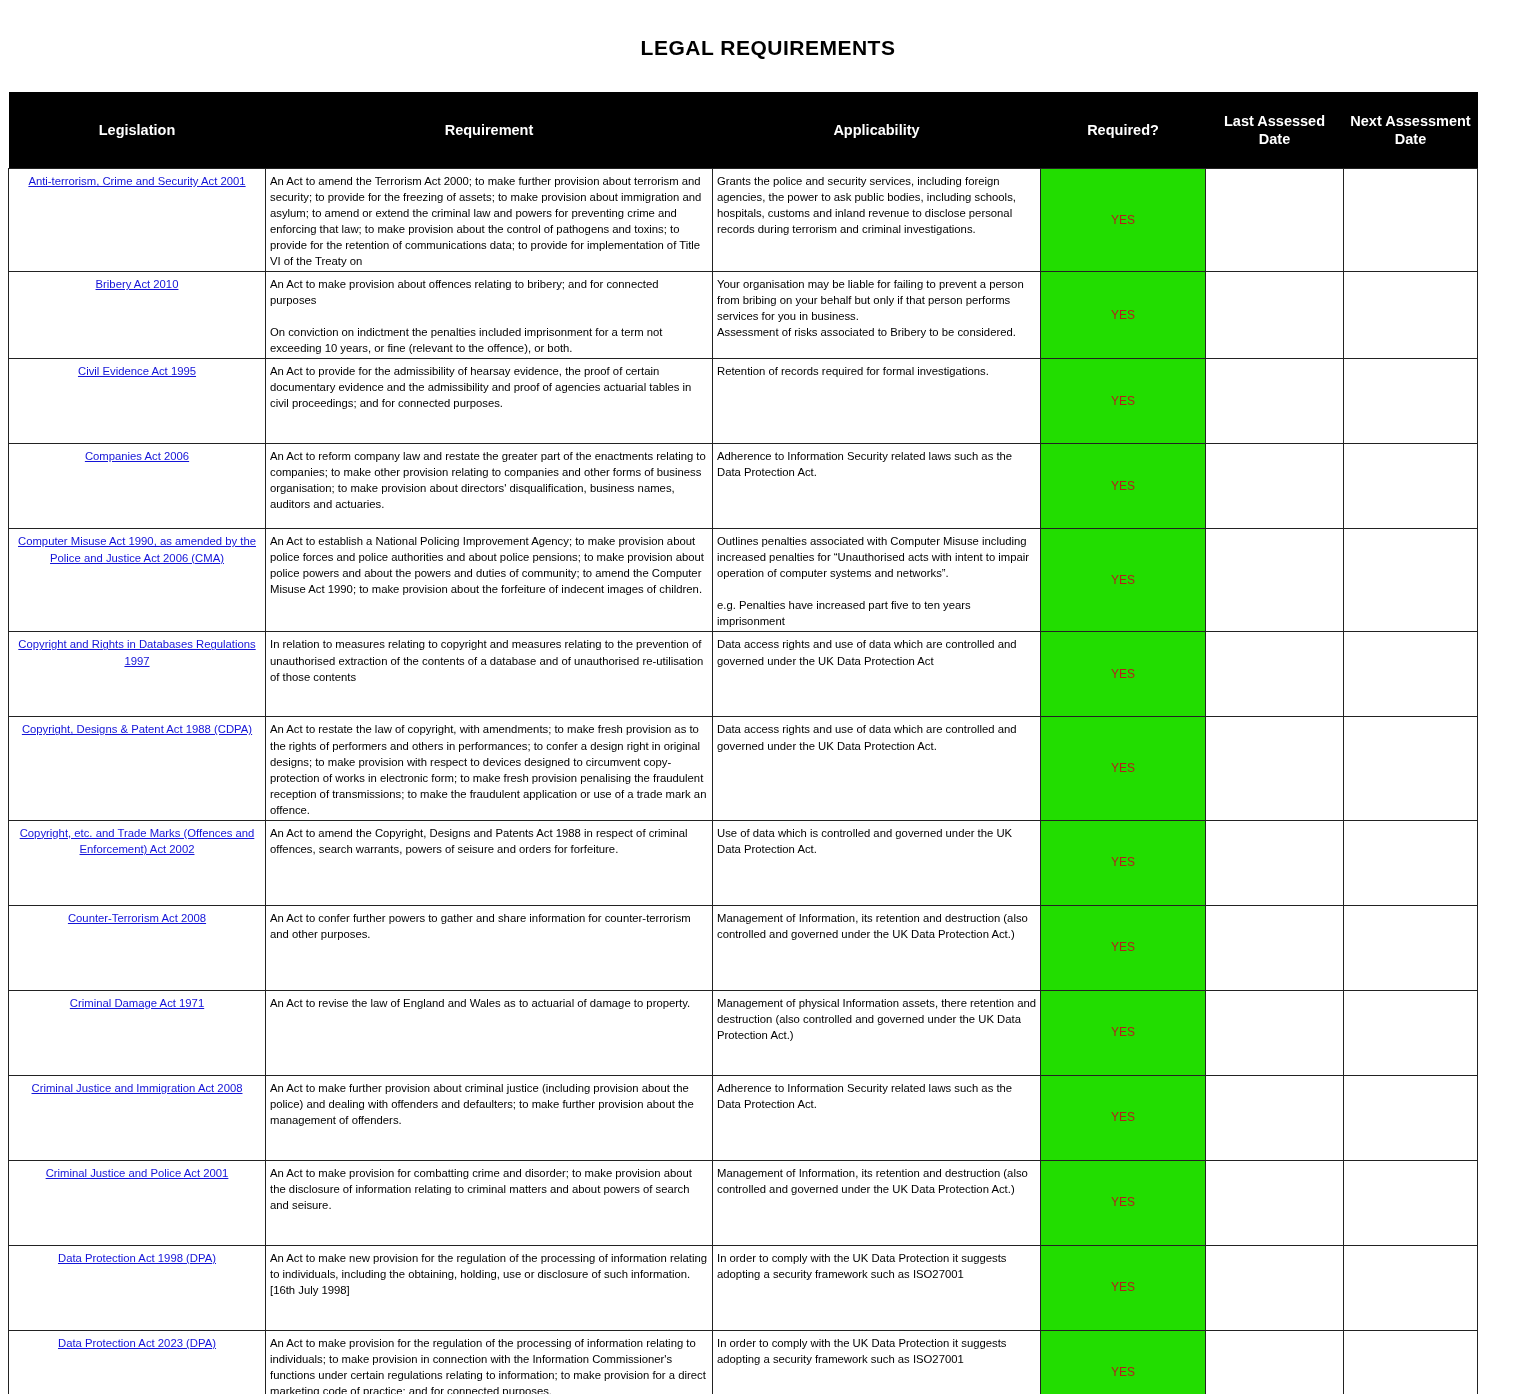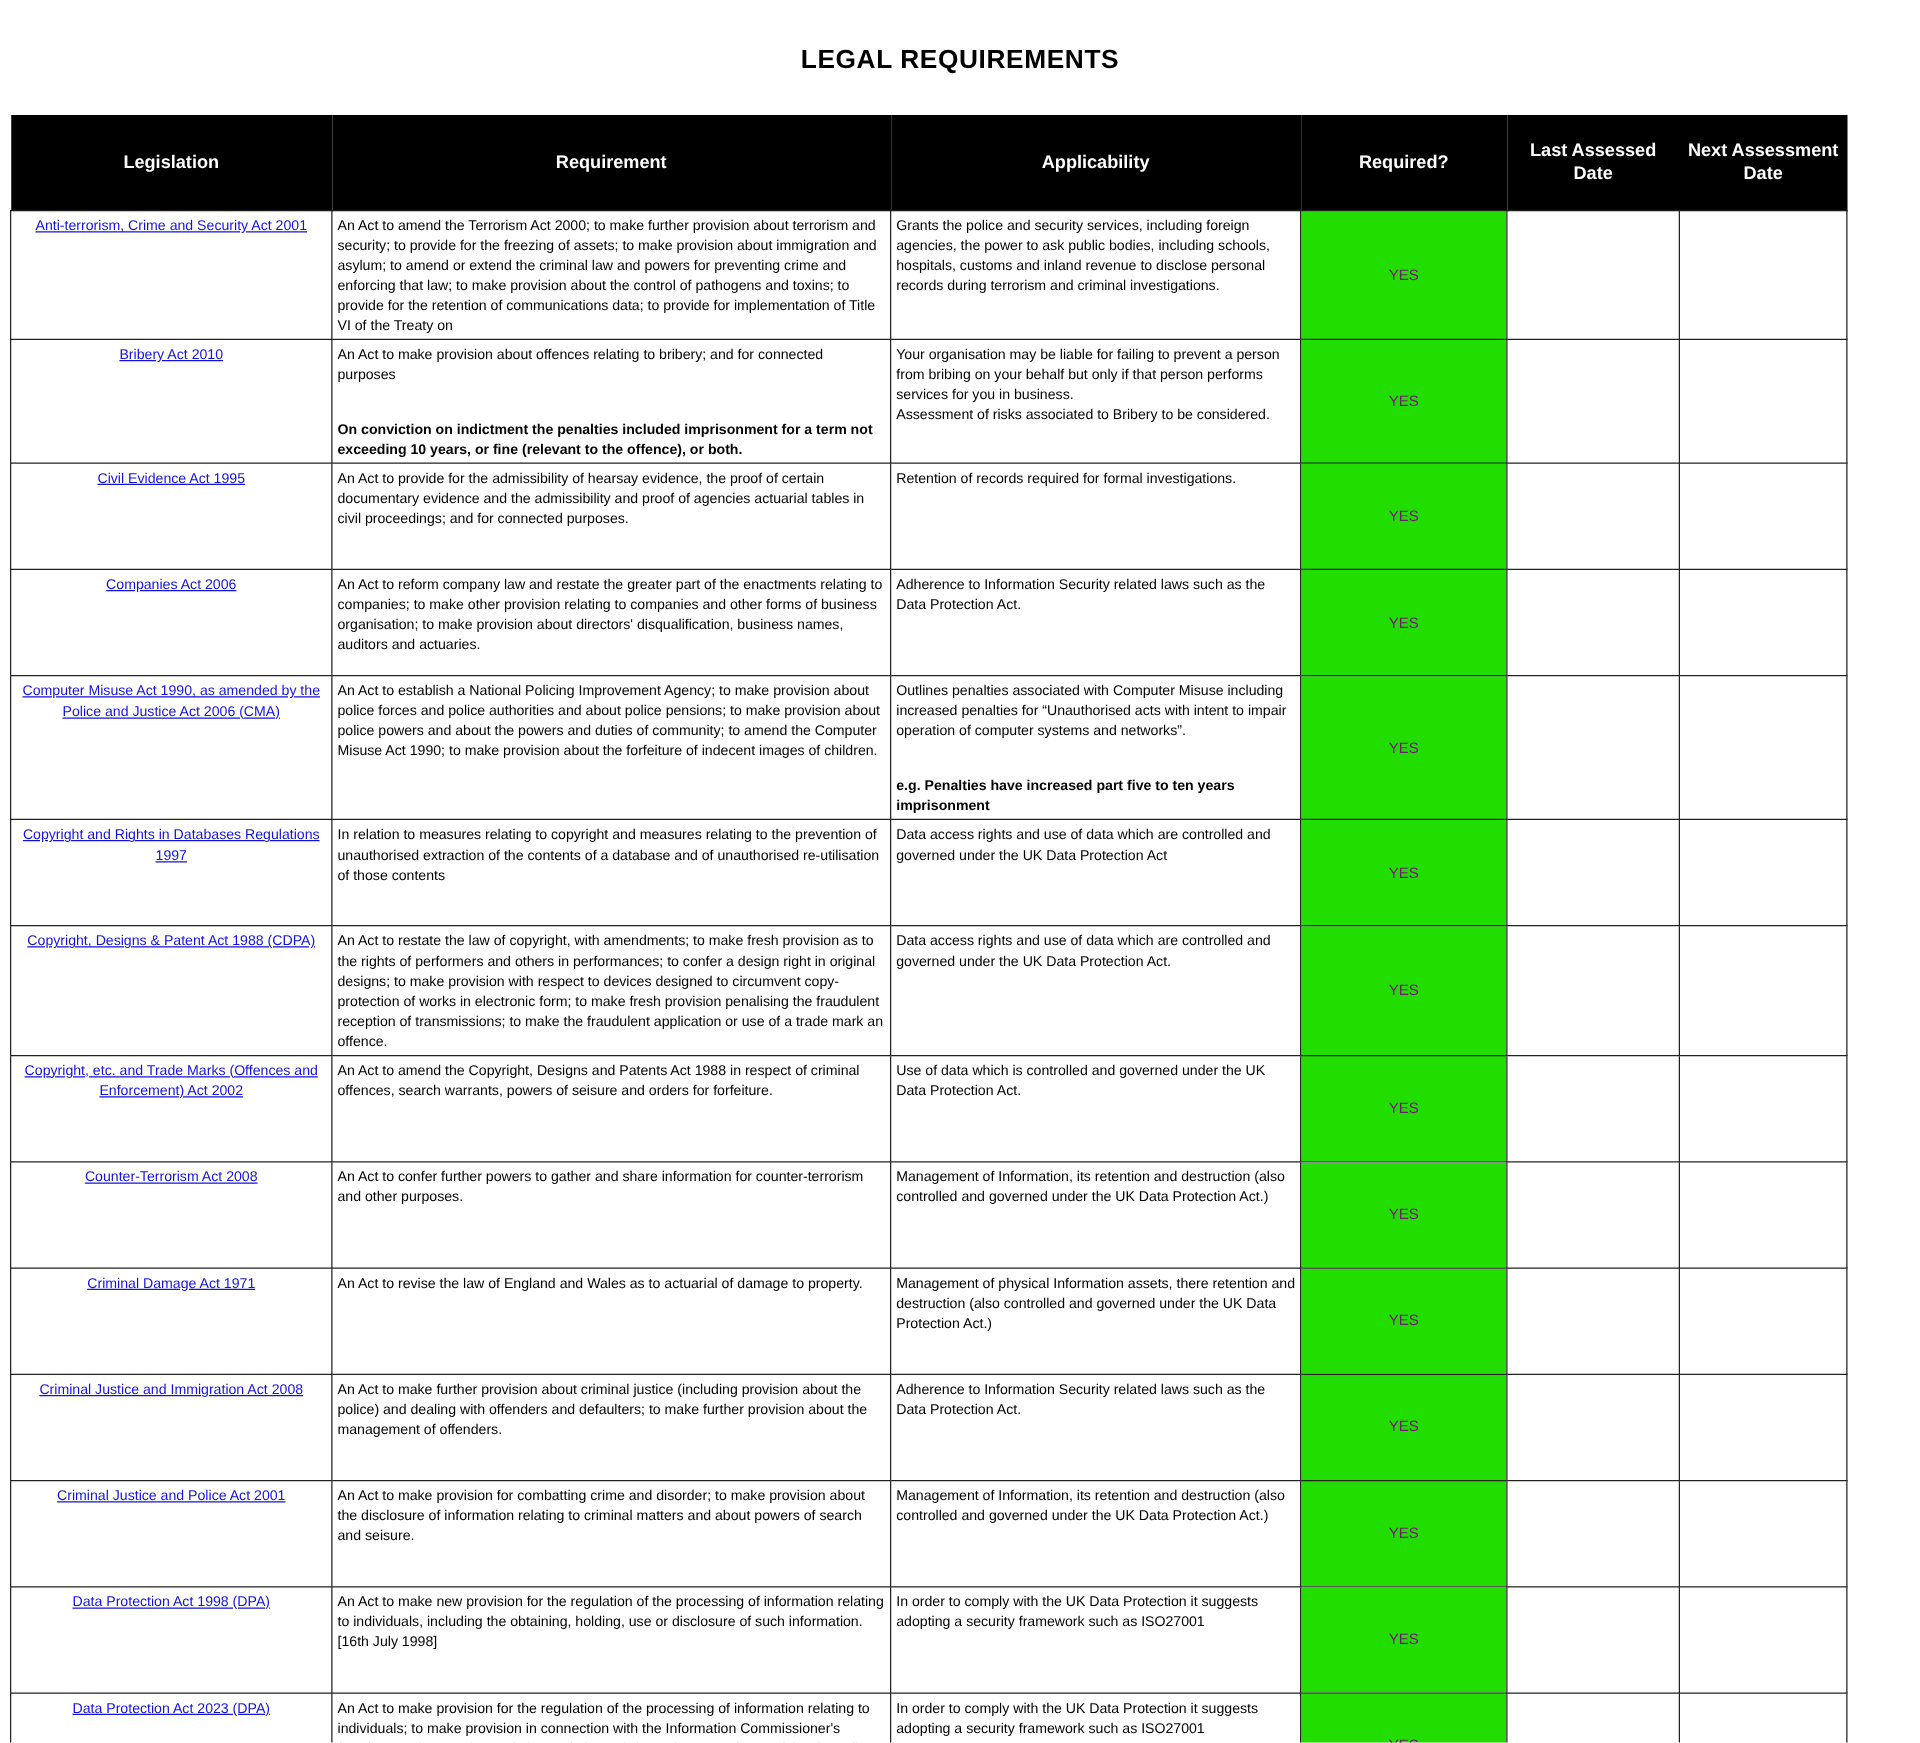--- a/index.html
+++ b/index.html
@@ -80,29 +80,28 @@
     display: inline;
     cursor: pointer;
   }
   td.requirement, td.applicability {
     color: #000000;
   }
   td.requirement p, td.applicability p {
     margin: 0;
   }
   td.requirement p.gap, td.applicability p.gap {
-    margin-top: 28px;
-    font-weight: bold;
+    margin-top: 16px;
   }
   td.required {
     background: #22dd00;
     text-align: center;
     vertical-align: middle;
     font-size: 12px;
-    color: #701a75;
+    color: #b91c1c;
     padding: 0;
   }
   td.dates {
     background: #ffffff;
   }
 </style>
 </head>
 <body>
 
 <h1 class="page-title">LEGAL REQUIREMENTS</h1>

